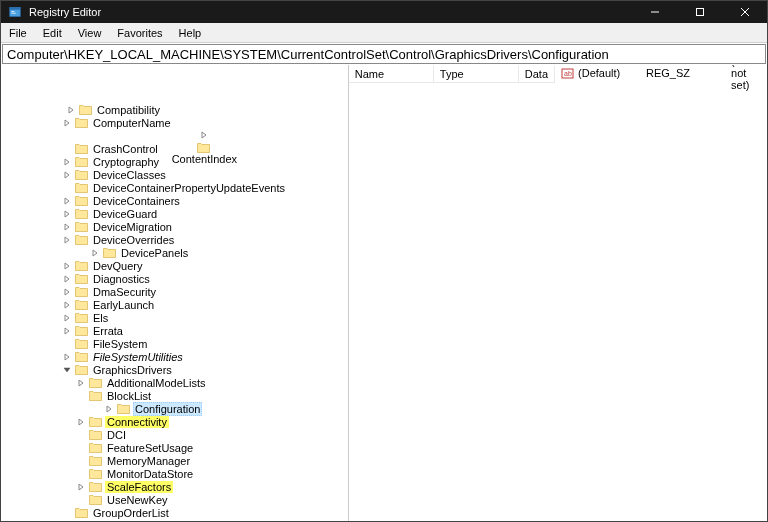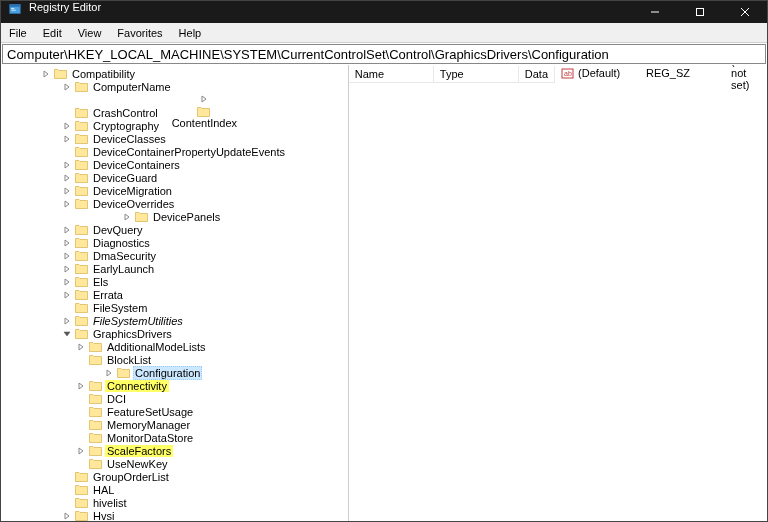--- a/index.html
+++ b/index.html
@@ -1,18 +1,18 @@
 <!DOCTYPE html>
 <html><head>
 <meta charset="utf-8">
 <style>
   * { box-sizing: border-box; margin: 0; padding: 0; font-family: "Segoe UI", Tahoma, sans-serif; }
   html, body { width: 768px; height: 522px; overflow: hidden; background: #fff; }
   .window { width: 768px; height: 522px; display: flex; flex-direction: column; border: 1px solid #444; }
-  .titlebar { height: 22px; background: #1a1a1a; color: #fff; display: flex; align-items: flex-start; font-size: 11px; }
+  .titlebar { height: 22px; background: #1a1a1a; color: #fff; display: flex; align-items: center; font-size: 11px; }
   .titlebar-icon { width: 16px; height: 16px; margin: 0 6px; display: inline-flex; align-items: center; justify-content: center; }
   .titlebar-icon svg { width: 12px; height: 12px; }
   .titlebar-text { flex: 1; }
   .win-controls { display: flex; }
   .win-btn { width: 45px; height: 22px; display: flex; align-items: center; justify-content: center; color: #fff; }
   .win-btn svg { width: 10px; height: 10px; stroke: #fff; stroke-width: 1; fill: none; }
   .menubar { height: 20px; background: #f0f0f0; display: flex; align-items: center; font-size: 11px; border-bottom: 1px solid #d0d0d0; }
   .menu-item { padding: 2px 8px; }
   .addressbar { height: 20px; border: 1px solid #888; margin: 1px; font-size: 13px; padding: 2px 4px; display: flex; align-items: center; background: #fff; }
   .content { flex: 1; display: flex; overflow: hidden; }
@@ -82,21 +82,21 @@
     <div class="menu-item">Help</div>
   </div>
 
   <div class="addressbar">
     <span>Computer\HKEY_LOCAL_MACHINE\SYSTEM\CurrentControlSet\Control\GraphicsDrivers\Configuration</span>
   </div>
 
   <div class="content">
     <div class="tree-pane">
       <div class="tree-inner" id="tree-inner">
-          <div class="tree-row" style="padding-left: 39px;">
+          <div class="tree-row" style="padding-left: 64px; margin-top: 36px;">
             <span class="expander">
               <svg viewBox="0 0 8 8">
                 <path d="M2 1 L6 4 L2 7 Z" fill="none" stroke="#888" stroke-width="1"></path>
               </svg>
             </span>
             <span class="folder-icon">
               <svg viewBox="0 0 13 11">
                 <path d="M0.5 1.5 L4 1.5 L5 2.5 L12.5 2.5 L12.5 10.5 L0.5 10.5 Z" fill="#ffe79c" stroke="#d9b24a" stroke-width="0.7"></path>
               </svg>
             </span>
@@ -217,21 +217,21 @@
                 <path d="M2 1 L6 4 L2 7 Z" fill="none" stroke="#888" stroke-width="1"></path>
               </svg>
             </span>
             <span class="folder-icon">
               <svg viewBox="0 0 13 11">
                 <path d="M0.5 1.5 L4 1.5 L5 2.5 L12.5 2.5 L12.5 10.5 L0.5 10.5 Z" fill="#ffe79c" stroke="#d9b24a" stroke-width="0.7"></path>
               </svg>
             </span>
             <span class="tree-label">DeviceOverrides</span>
           </div>
-          <div class="tree-row" style="padding-left: 88px; margin-left: 32px;">
+          <div class="tree-row" style="padding-left: 88px;">
             <span class="expander">
               <svg viewBox="0 0 8 8">
                 <path d="M2 1 L6 4 L2 7 Z" fill="none" stroke="#888" stroke-width="1"></path>
               </svg>
             </span>
             <span class="folder-icon">
               <svg viewBox="0 0 13 11">
                 <path d="M0.5 1.5 L4 1.5 L5 2.5 L12.5 2.5 L12.5 10.5 L0.5 10.5 Z" fill="#ffe79c" stroke="#d9b24a" stroke-width="0.7"></path>
               </svg>
             </span>

